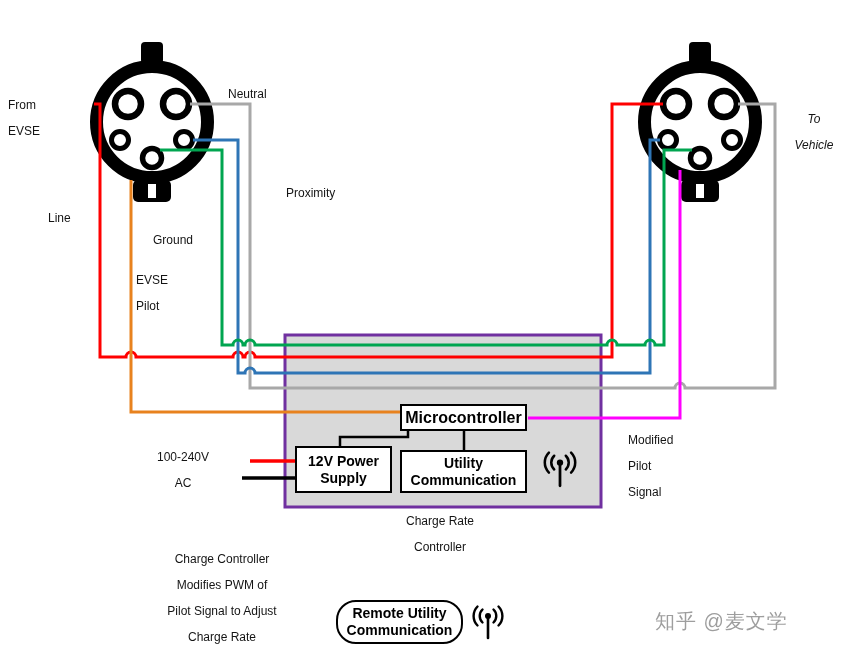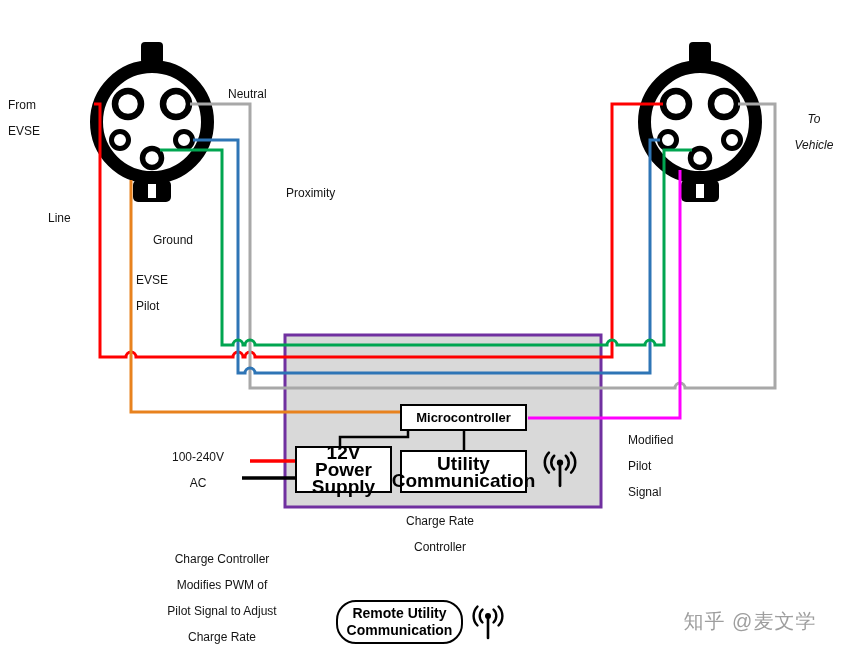--- a/index.html
+++ b/index.html
@@ -28,21 +28,21 @@
   .lbl.center { text-align: center; }
   .box {
     position: absolute;
     background: #ffffff;
     border: 2px solid #000000;
     display: flex;
     align-items: center;
     justify-content: center;
     text-align: center;
     font-weight: bold;
-    font-size: 19px;
+    font-size: 14px;
     line-height: 17px;
     color: #000000;
     white-space: pre-line;
   }
   .watermark {
     position: absolute;
     font-size: 20px;
     color: #9e9e9e;
     letter-spacing: 1px;
   }
@@ -97,21 +97,21 @@
 
     <path d="M 250 461 H 296" fill="none" stroke-width="3.5" stroke="#ff0000"></path>
 
     <path d="M 242 478 H 296" fill="none" stroke-width="3.5" stroke="#000000"></path>
 
     <path d="M 464 431 V 452" fill="none" stroke-width="2.5" stroke="#000000"></path>
 
     <path d="M 340 450 V 437 H 408 V 431" fill="none" stroke-width="2.5" stroke="#000000"></path>
   </svg>
 
-  <div class="box" style="left:400px; top:404px; width:127px; height:27px; font-size:13px;">Microcontroller</div>
+  <div class="box" style="left:400px; top:404px; width:127px; height:27px; font-size:16px;">Microcontroller</div>
 
   <div class="box" style="left:295px; top:446px; width:97px; height:47px;">12V Power
 Supply</div>
 
   <div class="box" style="left:400px; top:450px; width:127px; height:43px;">Utility
 Communication</div>
 
   <div class="box" style="left:336px; top:600px; width:127px; height:44px; font-size:14px;border-radius:20px;">Remote Utility
 Communication</div>
 
@@ -143,31 +143,31 @@
 
   <div class="lbl" style="left:286px; top:180px;">Proximity</div>
 
   <div class="lbl" style="left:48px; top:205px;">Line</div>
 
   <div class="lbl" style="left:153px; top:227px;">Ground</div>
 
   <div class="lbl" style="left:136px; top:267px;">EVSE
 Pilot</div>
 
-  <div class="lbl center" style="left:148px; top:444px; width:100px;">100-240V
+  <div class="lbl center" style="left:133px; top:444px; width:100px;">100-240V
 AC</div>
 
   <div class="lbl" style="left:628px; top:427px;">Modified
 Pilot
 Signal</div>
 
   <div class="lbl center" style="left:355px; top:508px; width:170px;">Charge Rate
 Controller</div>
 
   <div class="lbl center" style="left:106px; top:546px; width:232px;">Charge Controller
 Modifies PWM of
 Pilot Signal to Adjust
 Charge Rate</div>
 
 
-  <div class="watermark right" style="left:655px; top:608px; width:190px; text-align:center;">知乎 @麦文学</div>
+  <div class="watermark right" style="left:655px; top:608px; width:190px; text-align:left;">知乎 @麦文学</div>
 
 </div>
 
 </body></html>

